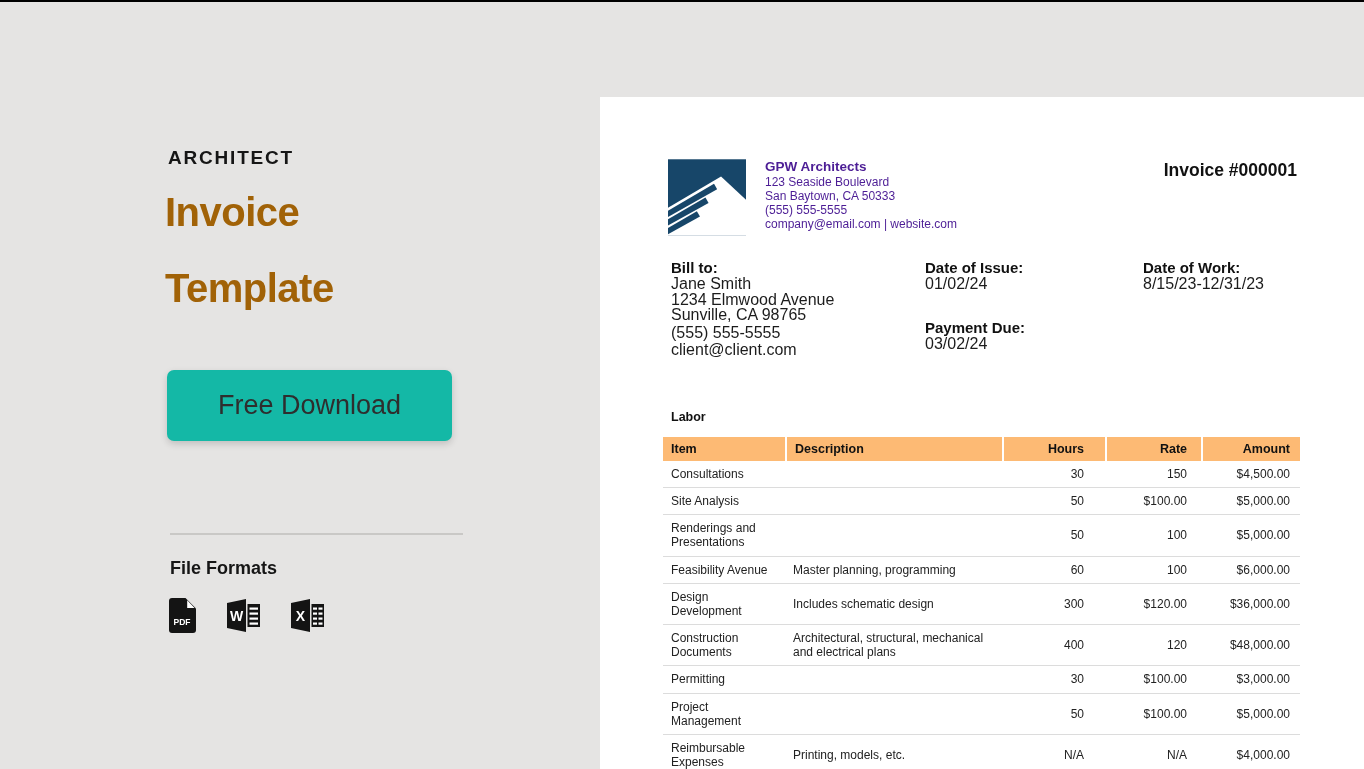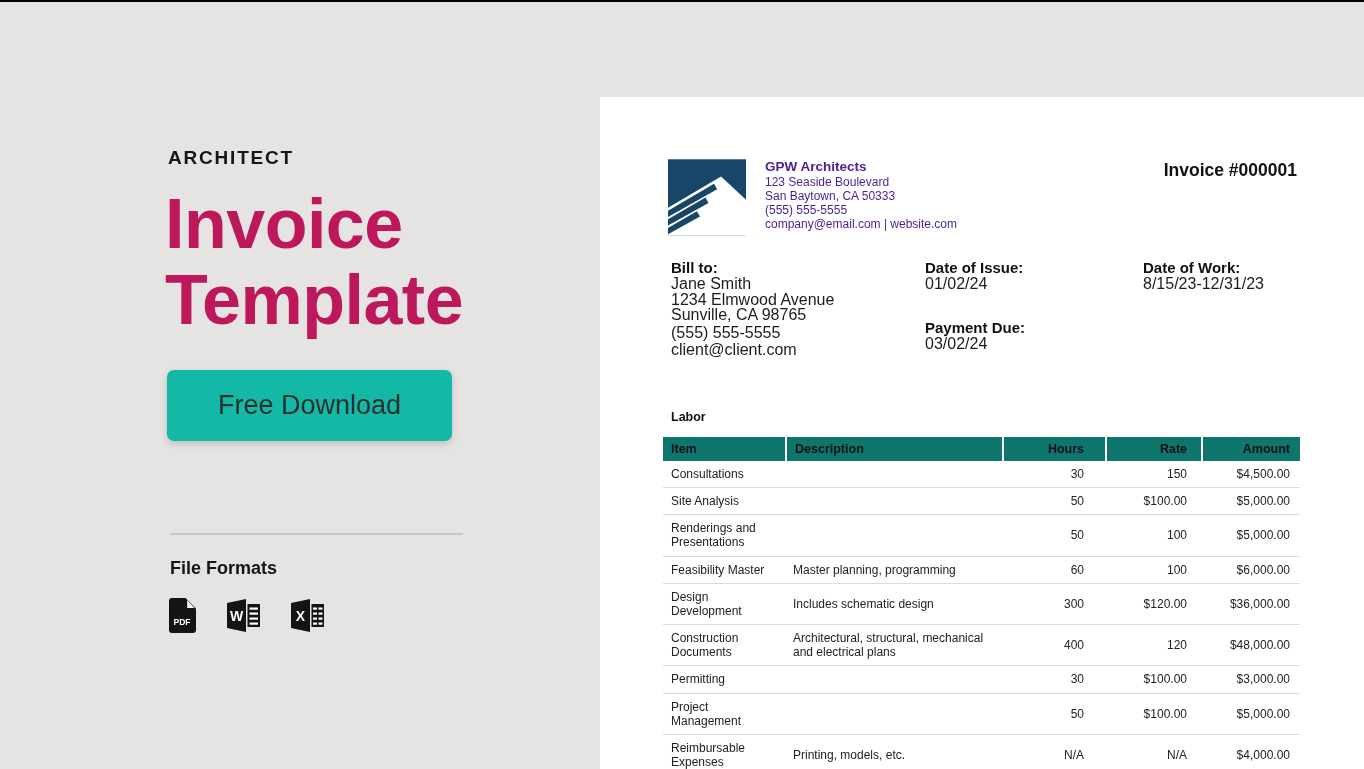--- a/index.html
+++ b/index.html
@@ -12,22 +12,22 @@
   }
   .top-line { position:absolute; left:0; top:0; width:100%; height:2px; background:#000; }
 
   
   .left-panel { position:absolute; left:0; top:0; width:600px; height:769px; }
   .eyebrow {
     position:absolute; left:168px; top:147px;
     font-size:19px; font-weight:700; letter-spacing:1.8px; color:#161616;
   }
   .big-title {
-    position:absolute; left:165px; top:186px; width:330px;
-    font-size:70px; line-height:76px; font-weight:600; color:#be185d;
+    position:absolute; left:165px; top:174px; width:330px;
+    font-size:40px; line-height:76px; font-weight:600; color:#a16207;
     letter-spacing:-0.5px;
   }
   .download-btn {
     position:absolute; left:167px; top:370px; width:285px; height:71px;
     background:#14b8a6; border:none; border-radius:7px;
     box-shadow:0 3px 7px rgba(0,0,0,0.16);
     font-family:"Liberation Sans", sans-serif;
     font-size:27px; font-weight:500; color:#2e2e2e; cursor:pointer;
   }
   .divider {
@@ -64,21 +64,21 @@
   .work-box  { position:absolute; left:543px; top:163px; }
   .labor-label { position:absolute; left:71px; top:313px; font-size:12.5px; font-weight:700; color:#111; }
 
   table.labor {
     position:absolute; left:63px; top:340px; width:637px;
     border-collapse:separate; border-spacing:0;
     font-size:12px; color:#222;
     table-layout:fixed;
   }
   table.labor th {
-    background:#0f766e; font-size:12.5px; font-weight:700; color:#111;
+    background:#fdba74; font-size:12.5px; font-weight:700; color:#111;
     padding:5px 8px; text-align:left;
   }
   table.labor th + th { border-left:2px solid #ffffff; }
   table.labor td {
     padding:6px 8px; vertical-align:middle; line-height:1.18;
     border-bottom:1px solid #dcdcdc;
   }
   
   table.labor col.c-item { width:122px; }
   table.labor col.c-desc { width:217px; }
@@ -227,21 +227,21 @@
           <td>$5,000.00</td>
         </tr>
         <tr>
           <td>Renderings and Presentations</td>
           <td></td>
           <td>50</td>
           <td>100</td>
           <td>$5,000.00</td>
         </tr>
         <tr>
-          <td>Feasibility Master</td>
+          <td>Feasibility Avenue</td>
           <td>Master planning, programming</td>
           <td>60</td>
           <td>100</td>
           <td>$6,000.00</td>
         </tr>
         <tr>
           <td>Design Development</td>
           <td>Includes schematic design</td>
           <td>300</td>
           <td>$120.00</td>

